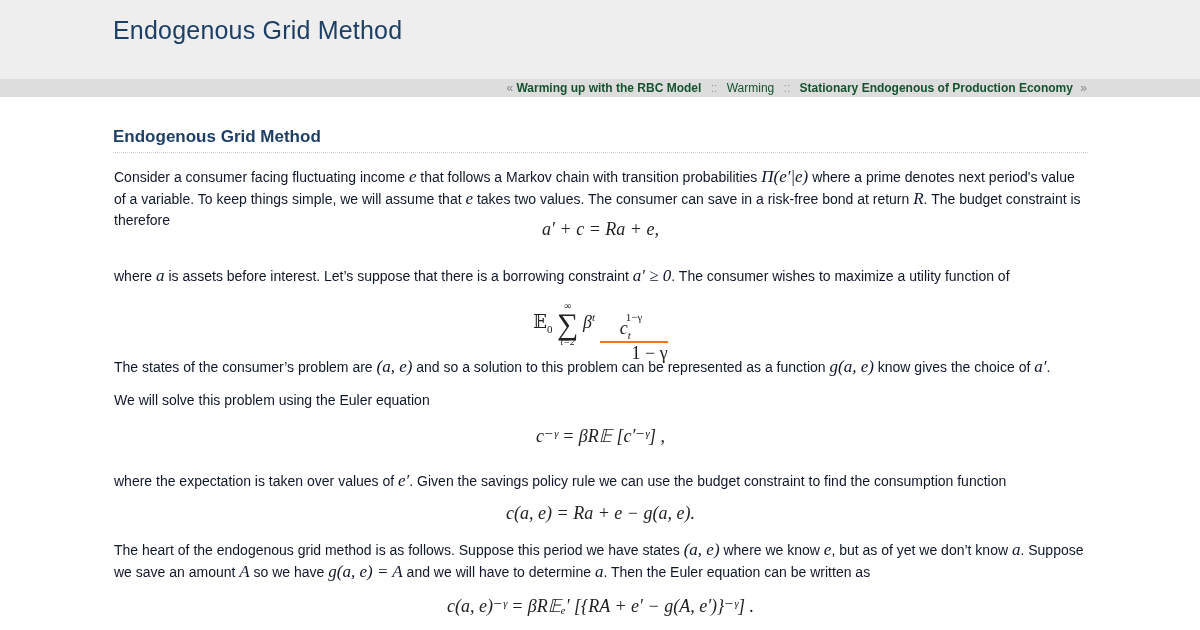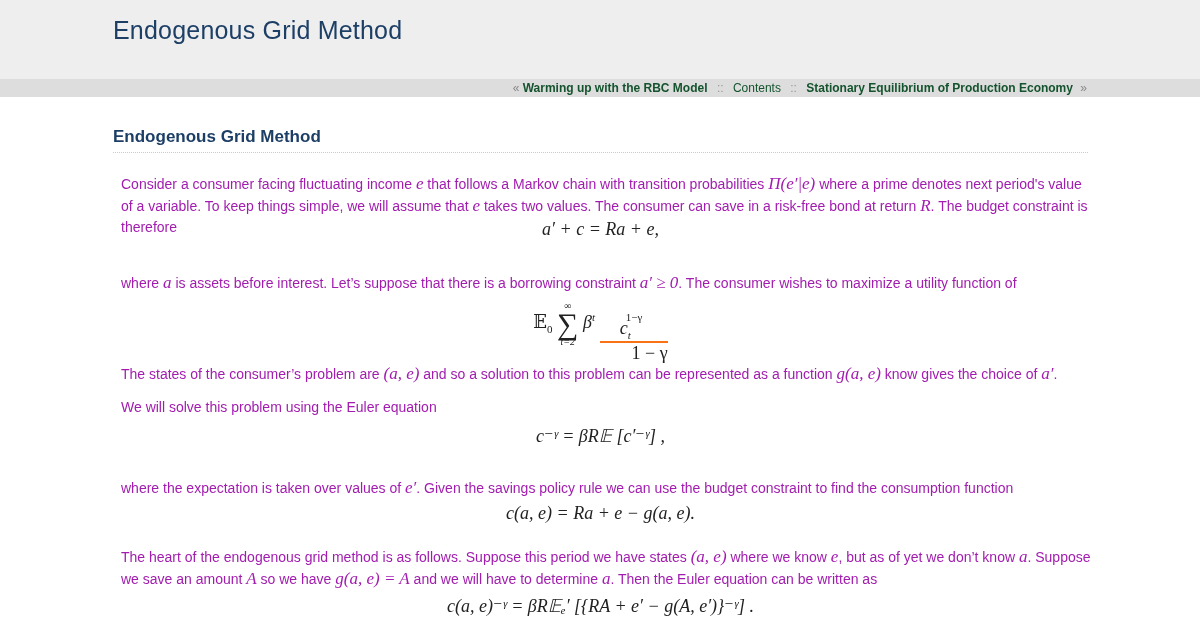--- a/index.html
+++ b/index.html
@@ -38,22 +38,22 @@
   }
   h2.section-title {
     margin: 0; position: absolute; top: 30px; left: 0;
     font-size: 17px; font-weight: bold; color: #1d3f66;
   }
   .title-rule {
     position: absolute; top: 55px; left: 0; width: 975px; height: 0;
     border-bottom: 1px dotted #cccccc;
   }
   p {
-    margin: 8px; position: absolute; left: 0; width: 975px;
-    font-size: 14px; line-height: 21px; color: #a21caf;
+    margin: 1px; position: absolute; left: 0; width: 975px;
+    font-size: 14px; line-height: 21px; color: #0f172a;
   }
   .m { font-family: "Liberation Serif", "DejaVu Serif", serif; font-style: italic; font-size: 17px; }
   .eq {
     position: absolute; left: 0; width: 975px; text-align: center;
     font-family: "Liberation Serif", "DejaVu Serif", serif; font-size: 18px; color: #222;
   }
   .eq i { font-style: italic; text-align: right; }
   .sum-wrap { display: inline-block; position: relative; vertical-align: middle; }
   .frac { display: inline-block; vertical-align: middle; text-align: center; }
   .frac .num { display: block; border-bottom: 2px solid #f97316; padding: 0 2px; margin-top: 33px; }
@@ -65,23 +65,23 @@
 
 <div class="header">
   <div class="site-title">Endogenous Grid Method</div>
 </div>
 
 <div class="navbar">
   <div class="nav-inner">
     <span class="arrow">«</span>
     <a class="bold">Warming up with the RBC Model</a>
     <span class="sep">::</span>
-    <a>Contents</a>
+    <a>Warming</a>
     <span class="sep">::</span>
-    <a class="bold">Stationary Equilibrium of Production Economy</a>
+    <a class="bold">Stationary Endogenous of Production Economy</a>
     <span class="arrow" style="margin-left:4px">»</span>
   </div>
 </div>
 
 <div class="content">
   <h2 class="section-title">Endogenous Grid Method</h2>
   <div class="title-rule"></div>
 
   <p style="top:68px">
     <span>Consider a consumer facing fluctuating income </span><span class="m">e</span><span> that follows a Markov chain with transition probabilities </span><span class="m">Π(e′|e)</span><span> where a prime denotes next period's value of a variable. To keep things simple, we will assume that </span><span class="m">e</span><span> takes two values. The consumer can save in a risk-free bond at return </span><span class="m">R</span><span>. The budget constraint is therefore</span>

